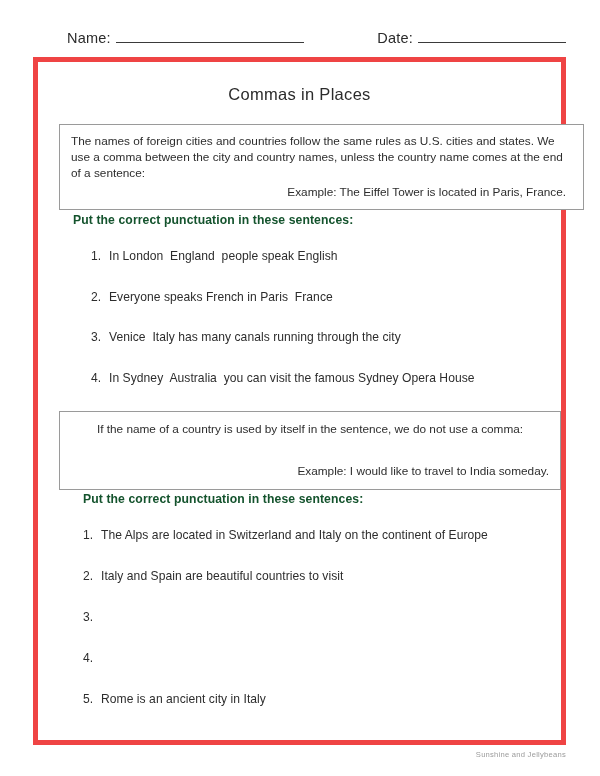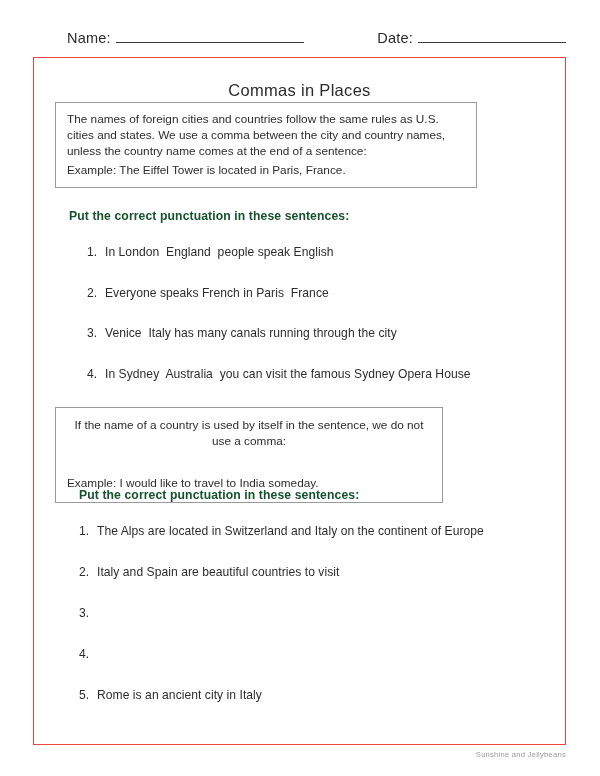--- a/index.html
+++ b/index.html
@@ -47,21 +47,21 @@
   .rule-date { width: 148px; }
   .spacer-namedate { width: 86px; }
 
   
   .page-frame {
     position: absolute;
     left: 33px;
     top: 57px;
     width: 533px;
     height: 688px;
-    border: 1px solid #ef4444;
+    border: 5px solid #ef4444;
     box-sizing: border-box;
     background: #fff;
   }
 
   
   .worksheet-title {
     position: absolute;
     top: 23px;
     left: 0;
     width: 100%;
@@ -73,40 +73,40 @@
 
   
   .rule-box {
     position: absolute;
     border: 1px solid #9a9a9a;
     box-sizing: border-box;
     background: #fff;
   }
   .rule-box-1 {
     left: 21px;
-    top: 44px;
-    width: 422px;
+    top: 62px;
+    width: 525px;
     padding: 8px 17px 9px 11px;
   }
   .rule-box-2 {
     left: 21px;
     top: 349px;
-    width: 388px;
+    width: 502px;
     padding: 9px 11px 10px 11px;
   }
   .rule-text {
     font-size: 11.8px;
     line-height: 16.2px;
     color: #2d2d2d;
   }
   .rule-example {
     font-size: 11.8px;
     line-height: 16.2px;
     color: #2d2d2d;
-    text-align: left;
+    text-align: right;
     margin-top: 2px;
   }
   .rule-box-2 .rule-text { text-align: center; }
   .rule-box-2 .rule-example { margin-top: 26px; }
 
   
   .section-heading {
     position: absolute;
     font-size: 12.2px;
     font-weight: bold;

